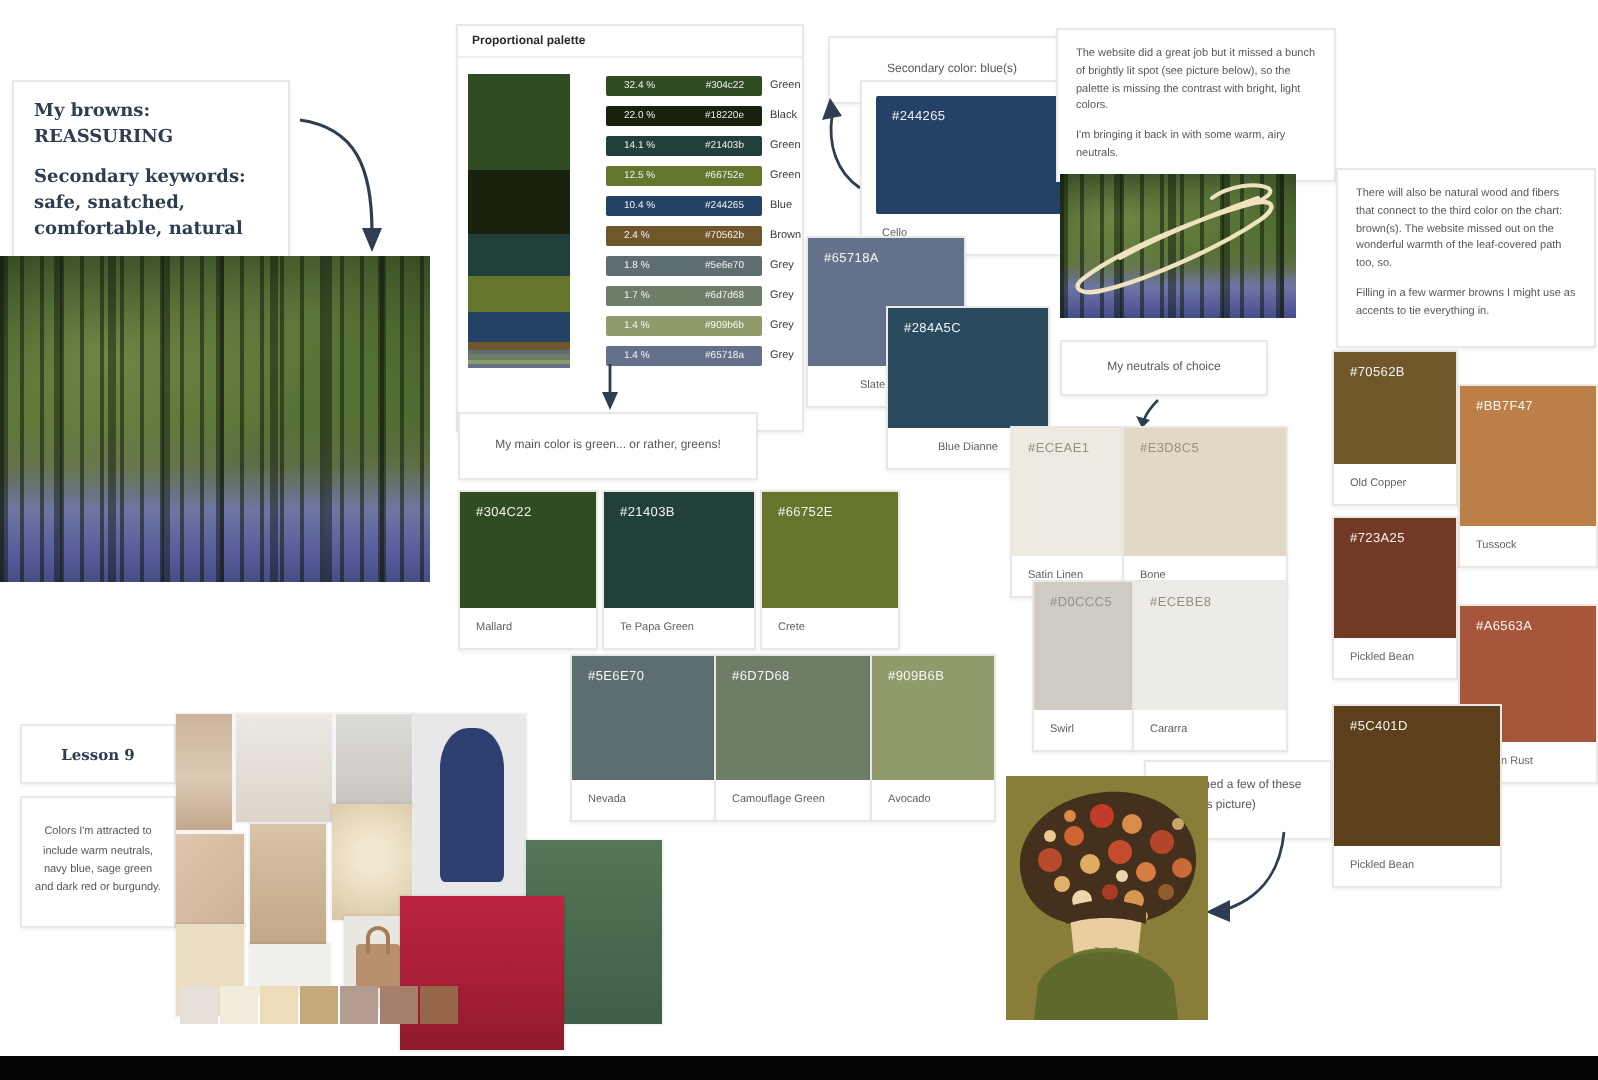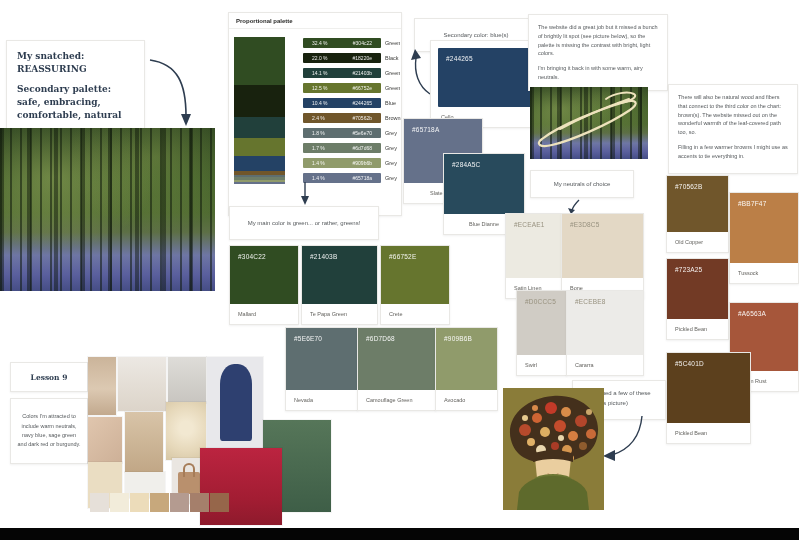--- a/index.html
+++ b/index.html
@@ -62,22 +62,22 @@
   .sw{width:19px;height:19px;margin-right:1px;display:inline-block;}
   #bottombar{background:#050505;}
   svg{display:block;}
 </style>
 </head>
 <body>
 
 <div id="board">
 
   <div class="abs card kw serif" style="left:6px;top:40px;width:139px;min-height:70px;">
-    <p>My snatched: REASSURING</p>
-    <p>Secondary palette: safe, embracing, comfortable, natural</p>
+    <p>My browns: REASSURING</p>
+    <p>Secondary keywords: safe, snatched, comfortable, natural</p>
   </div>
 
   <svg class="abs" style="left:142px;top:52px;" width="56" height="82" viewBox="0 0 56 82">
     <path d="M8,8 C36,12 44,32 44,64" fill="none" stroke="#2e3d50" stroke-width="1.6"></path>
     <polygon points="39,62 49,62 44,74" fill="#2e3d50"></polygon>
   </svg>
 
   <div class="abs forest" style="left:0;top:128px;width:215px;height:163px;"></div>
 
   <div class="abs card" style="left:228px;top:12px;width:174px;height:204px;">

